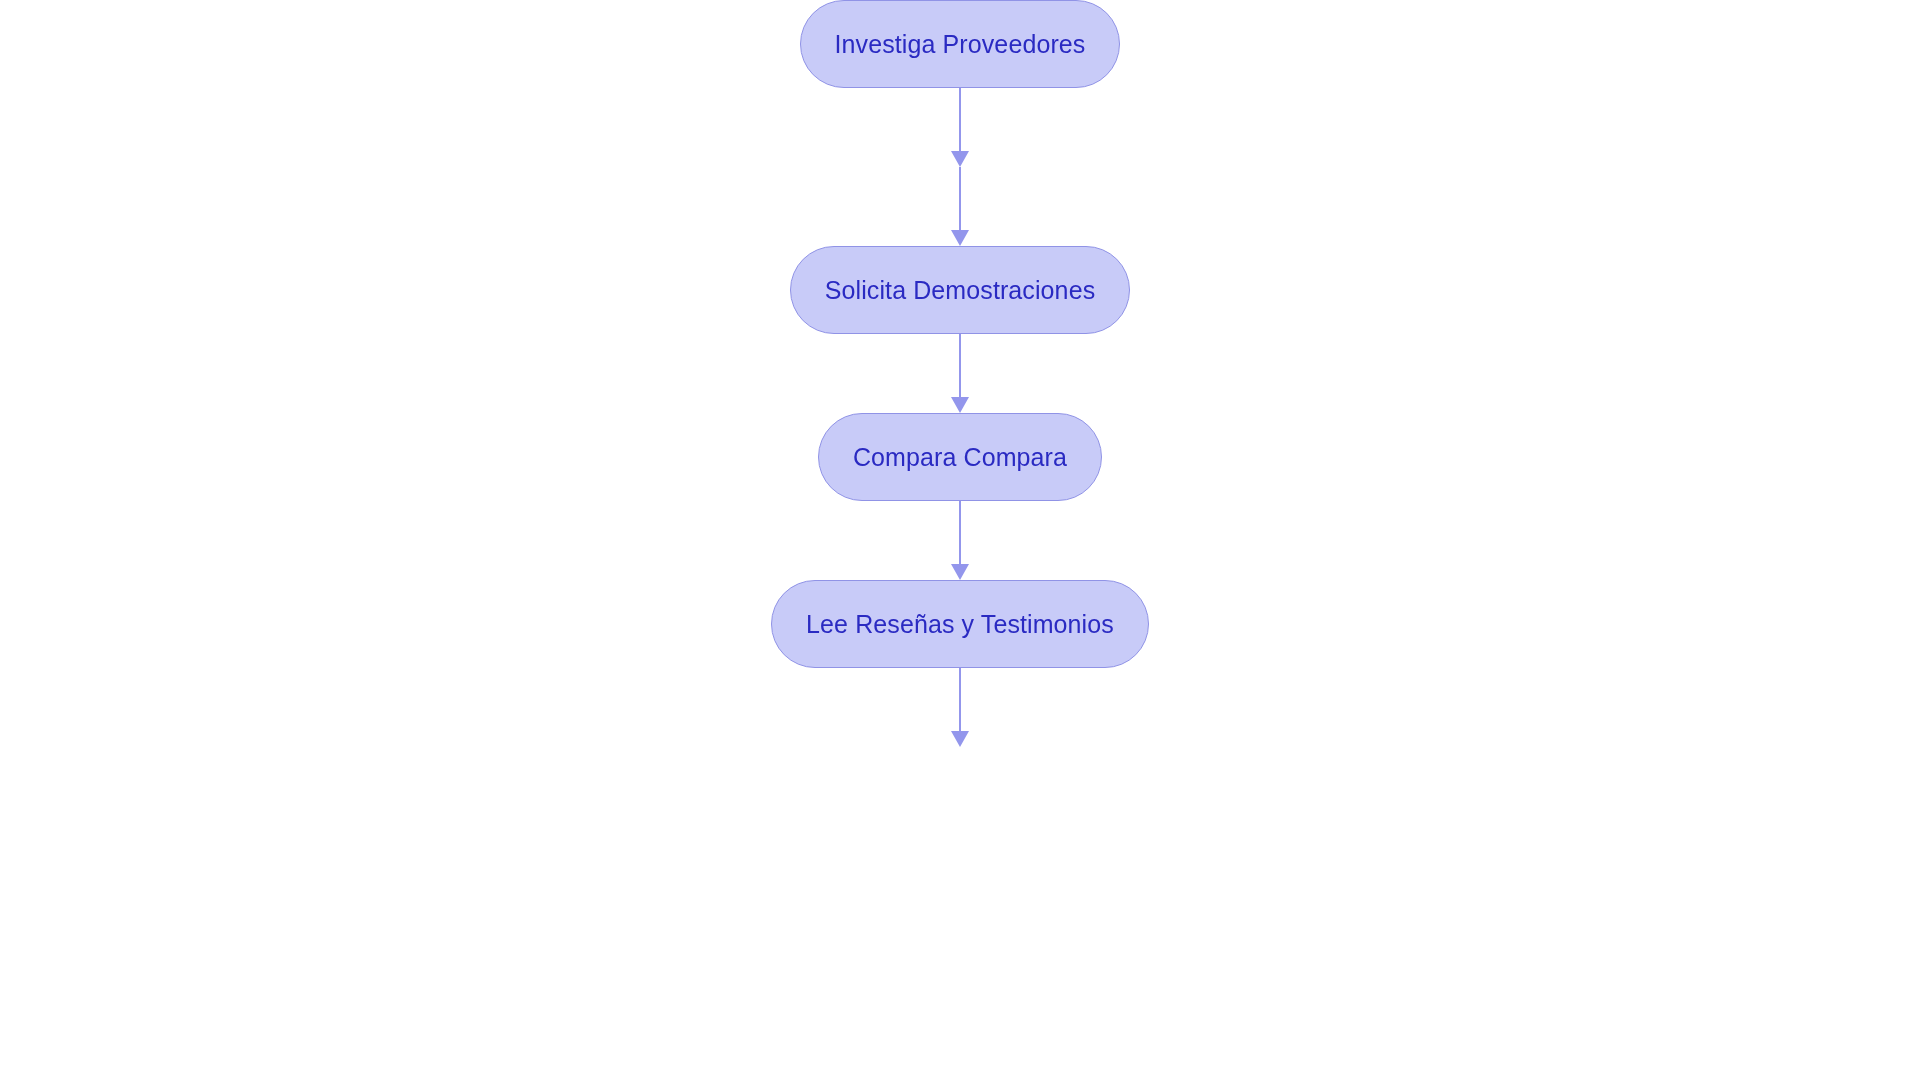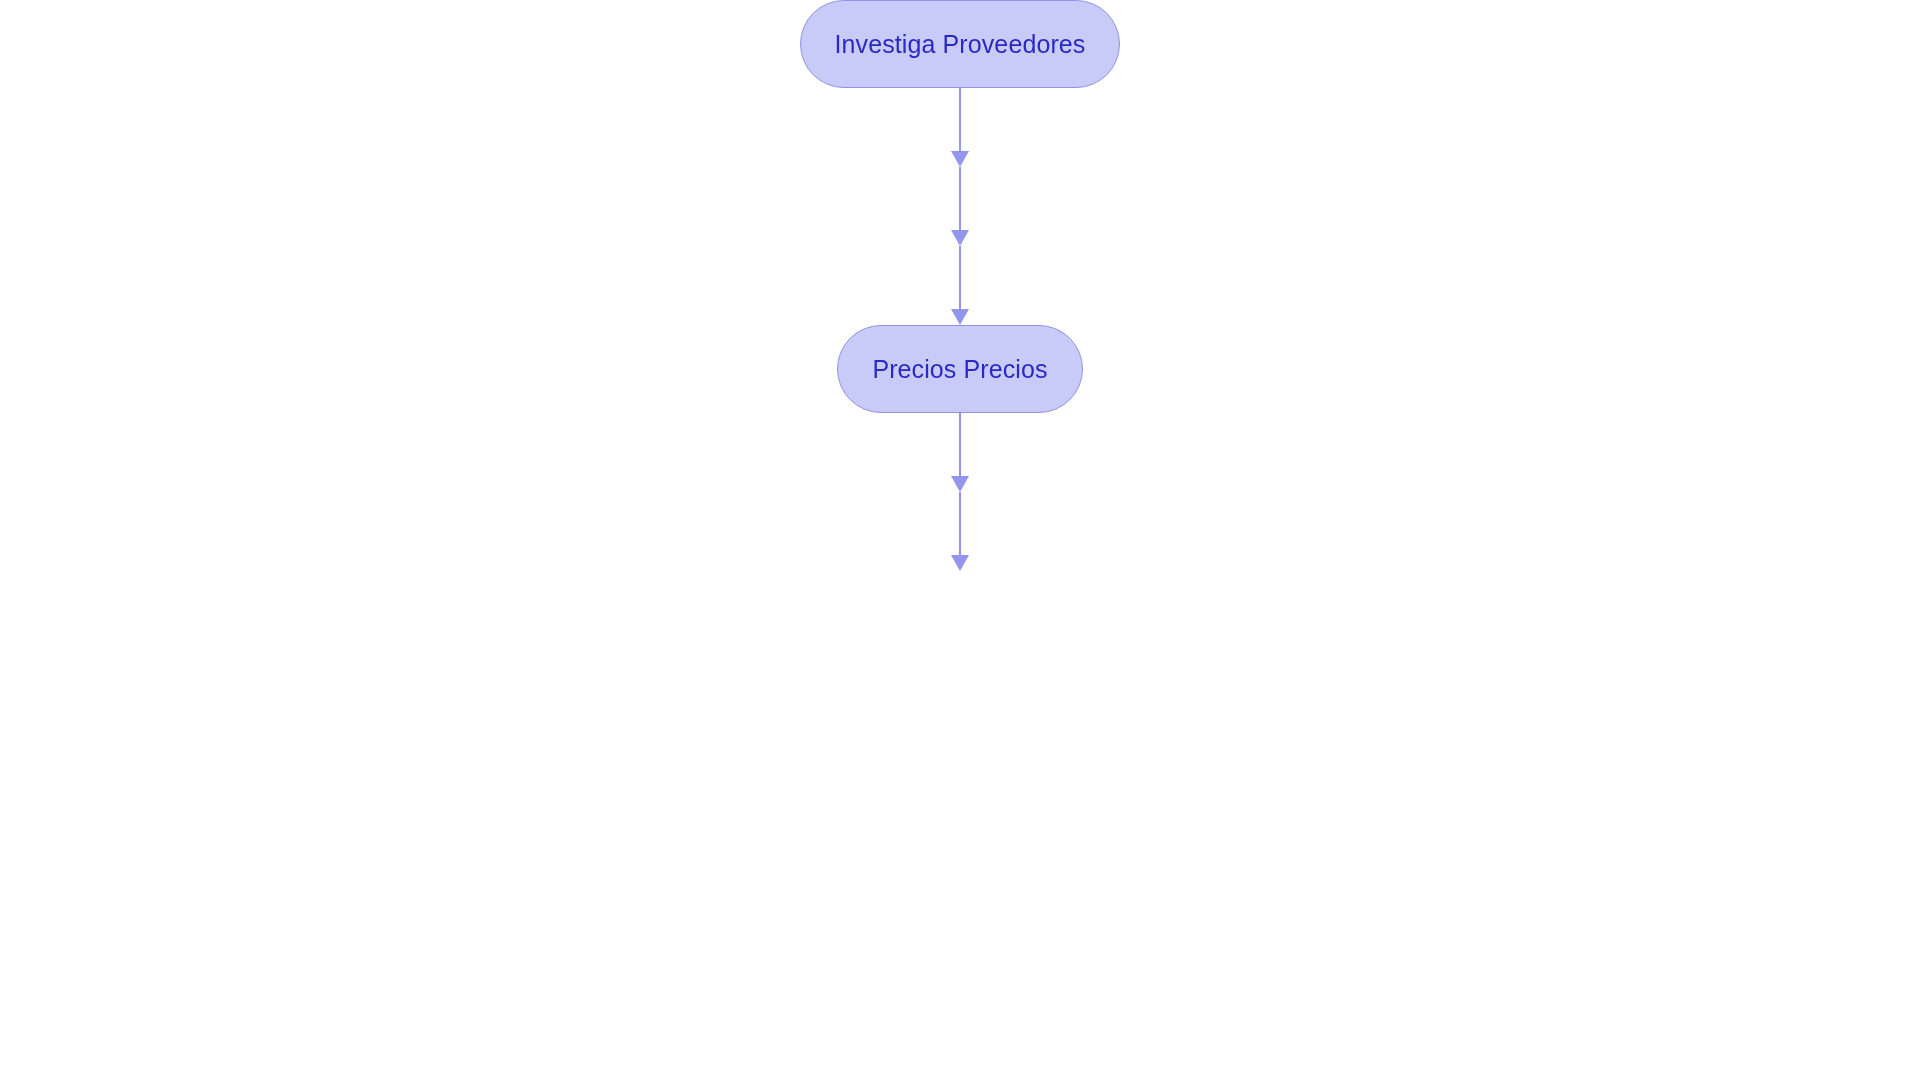--- a/index.html
+++ b/index.html
@@ -103,35 +103,41 @@
       <div class="shaft"></div>
       <div class="head"></div>
     </div>
 
 
     <div class="connector gap-1">
       <div class="shaft"></div>
       <div class="head"></div>
     </div>
 
+    <div class="node">
+      <span class="node-label">Solicita Demostraciones</span>
+    </div>
 
     <div class="connector gap-2">
       <div class="shaft"></div>
       <div class="head"></div>
     </div>
 
     <div class="node">
-      <span class="node-label">Precios Precios</span>
+      <span class="node-label">Compara Compara</span>
     </div>
 
     <div class="connector gap-3">
       <div class="shaft"></div>
       <div class="head"></div>
     </div>
 
+    <div class="node">
+      <span class="node-label">Lee Reseñas y Testimonios</span>
+    </div>
 
     <div class="connector gap-4">
       <div class="shaft"></div>
       <div class="head"></div>
     </div>
 
 
   </div>
 </div>
 

